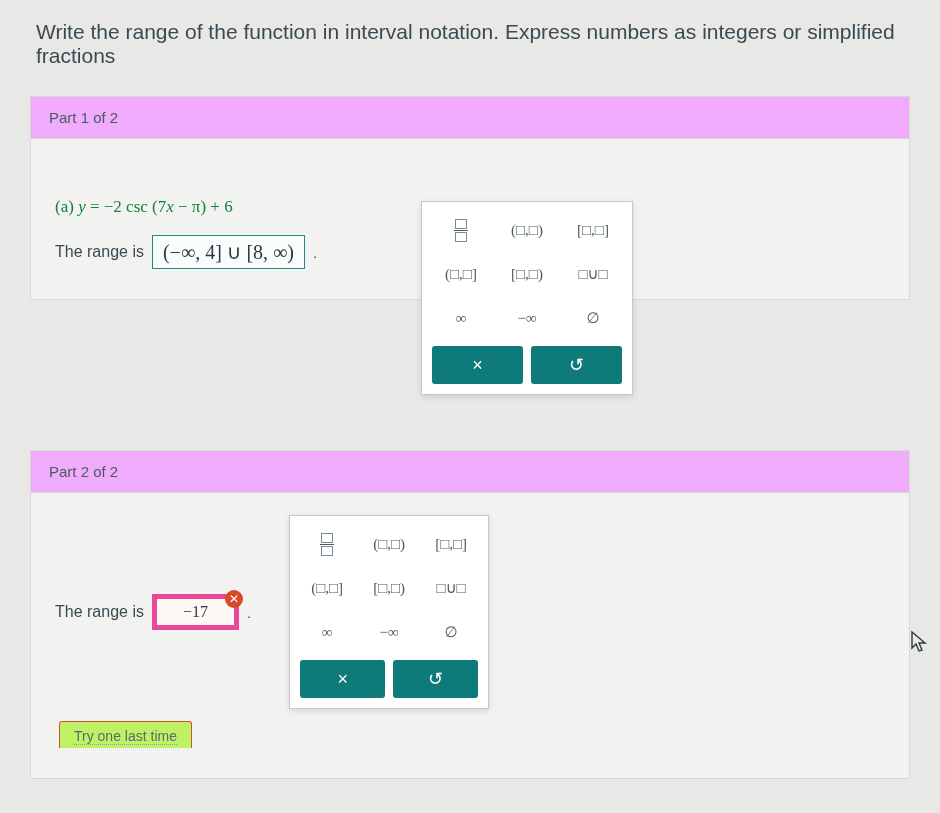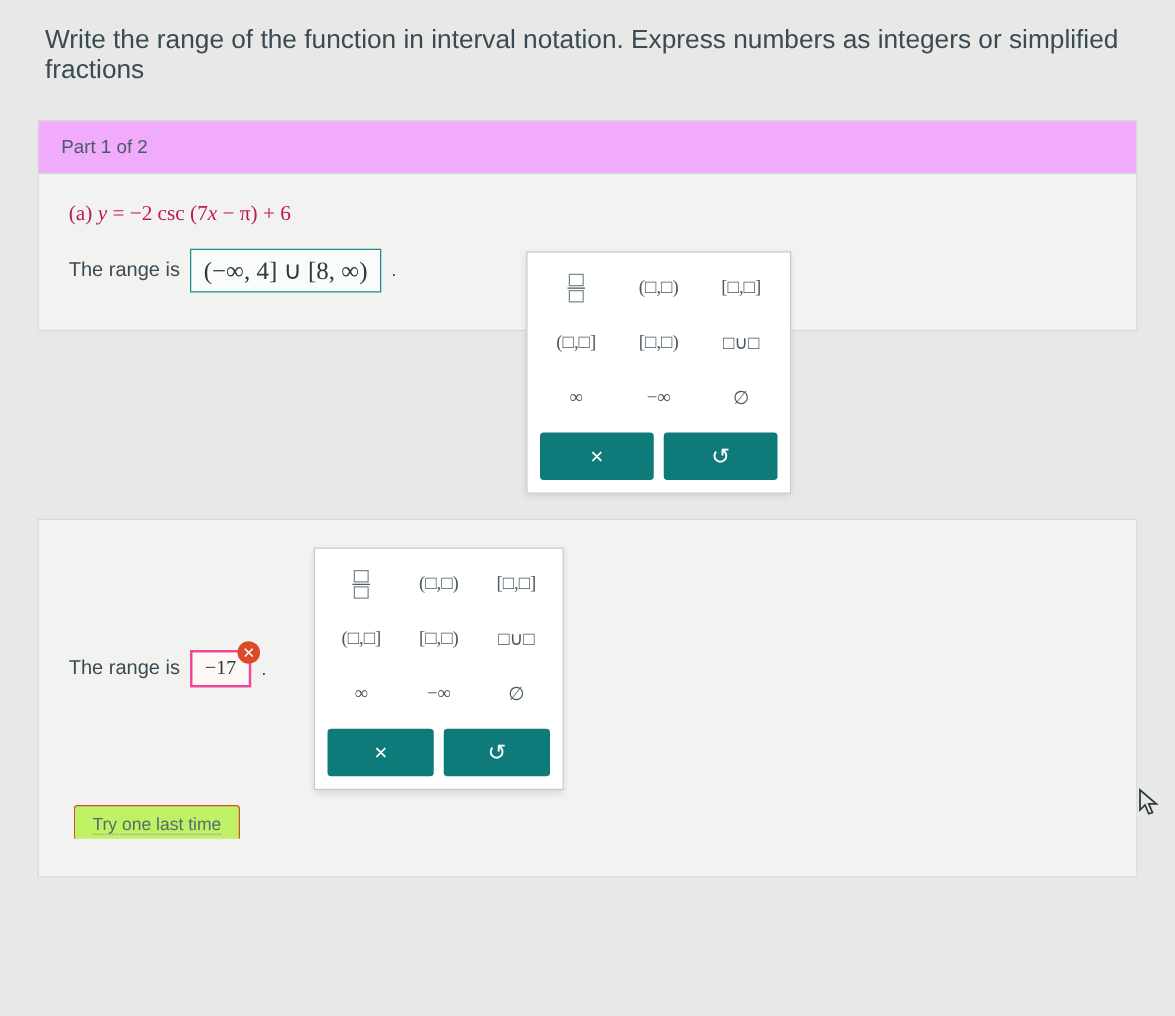--- a/index.html
+++ b/index.html
@@ -31,22 +31,23 @@
     color: #4a5a62;
     border-bottom: 1px solid #d8d8d5;
   }
   .part-body {
     padding: 22px 24px 30px 24px;
     position: relative;
   }
   .equation {
     font-family: "Times New Roman", serif;
     font-size: 17px;
-    color: #be185d;
+    color: #15803d;
     margin-bottom: 18px;
+    margin-top: 36px;
   }
   .range-line {
     display: flex;
     align-items: center;
     gap: 8px;
   }
   .range-label {
     font-size: 16px;
     color: #3a4a52;
   }
@@ -55,23 +56,23 @@
     background: #fafcfc;
     padding: 4px 10px;
     font-family: "Times New Roman", serif;
     font-size: 20px;
     color: #2a3a42;
     display: inline-flex;
     align-items: center;
     min-height: 28px;
   }
   .answer-wrong {
-    border: 2px solid #ec4899;
+    border: 5px solid #ec4899;
     background: #fef8f4;
-    padding: 4px 10px;
+    padding: 4px 26px;
     font-family: "Times New Roman", serif;
     font-size: 16px;
     color: #2a3a42;
     display: inline-flex;
     align-items: center;
     min-height: 28px;
     position: relative;
   }
   .wrong-badge {
     position: absolute;
@@ -205,20 +206,21 @@
         <div class="action-btn">×</div>
         <div class="action-btn">↺</div>
       </div>
     </div>
   </div>
 </div>
 
 <div style="height:120px"></div>
 
 <div class="panel" style="position:relative;">
+  <div class="part-header">Part 2 of 2</div>
   <div class="part-body">
     <div class="range-line">
       <span class="range-label">The range is</span>
       <span class="answer-wrong">
         <span>−17</span>
         <span class="wrong-badge">✕</span>
       </span>
       <span class="period">.</span>
 
       <div class="keypad" style="margin-left:30px;">

